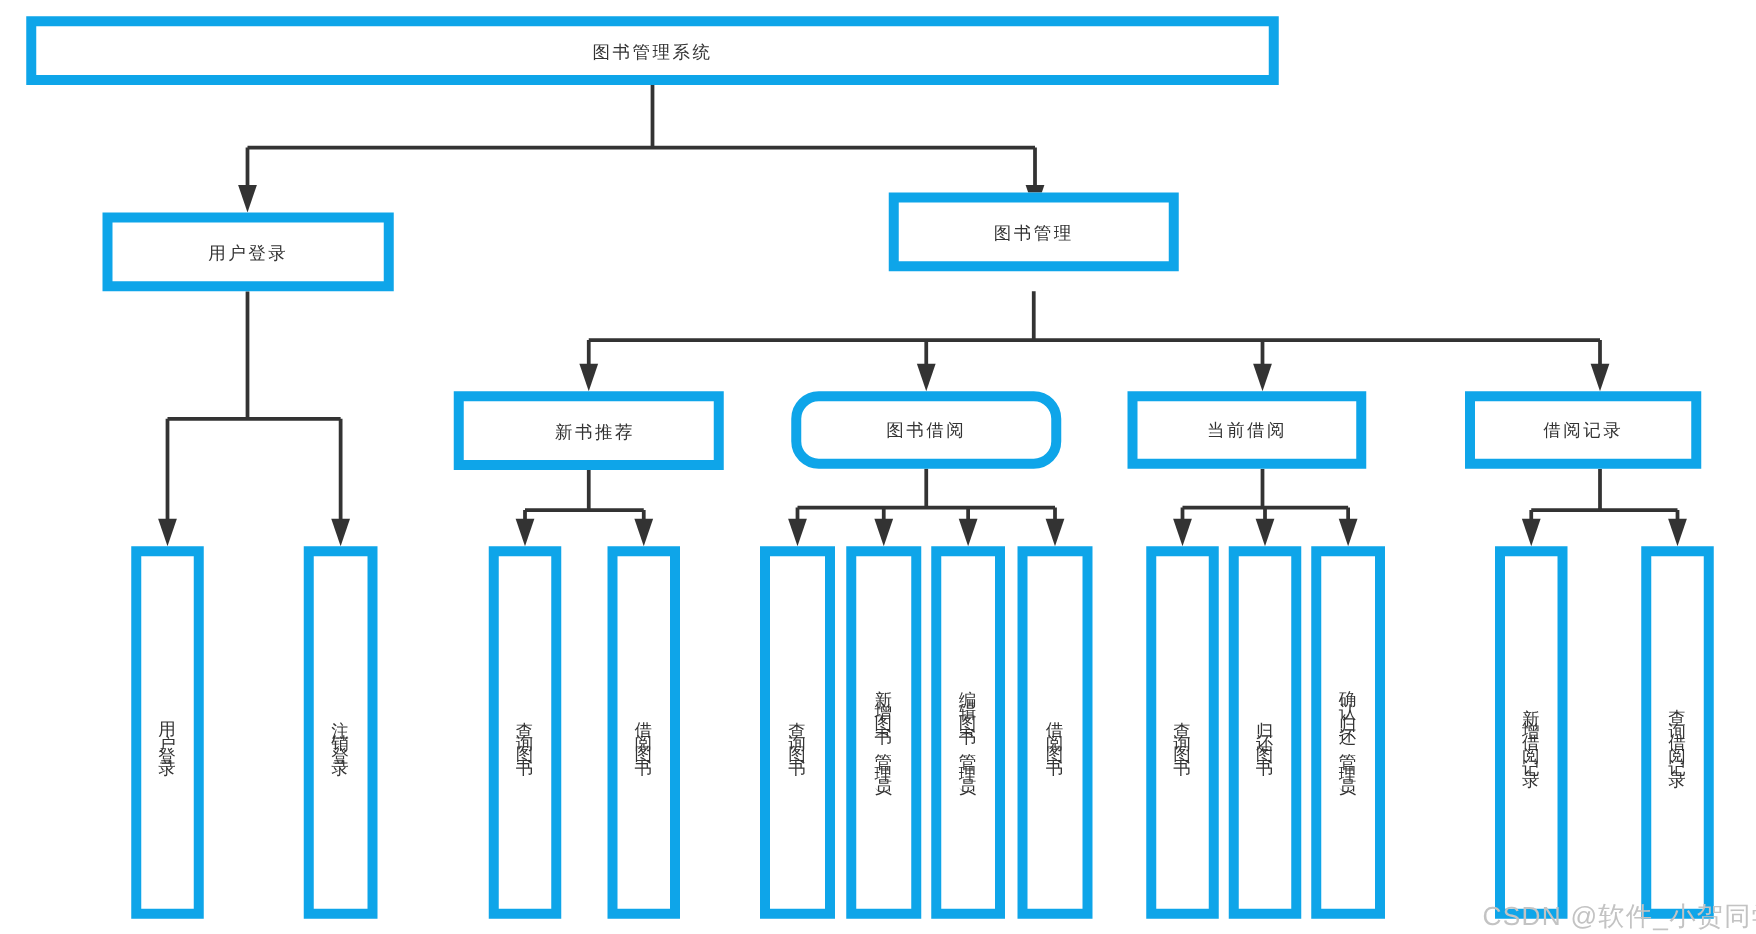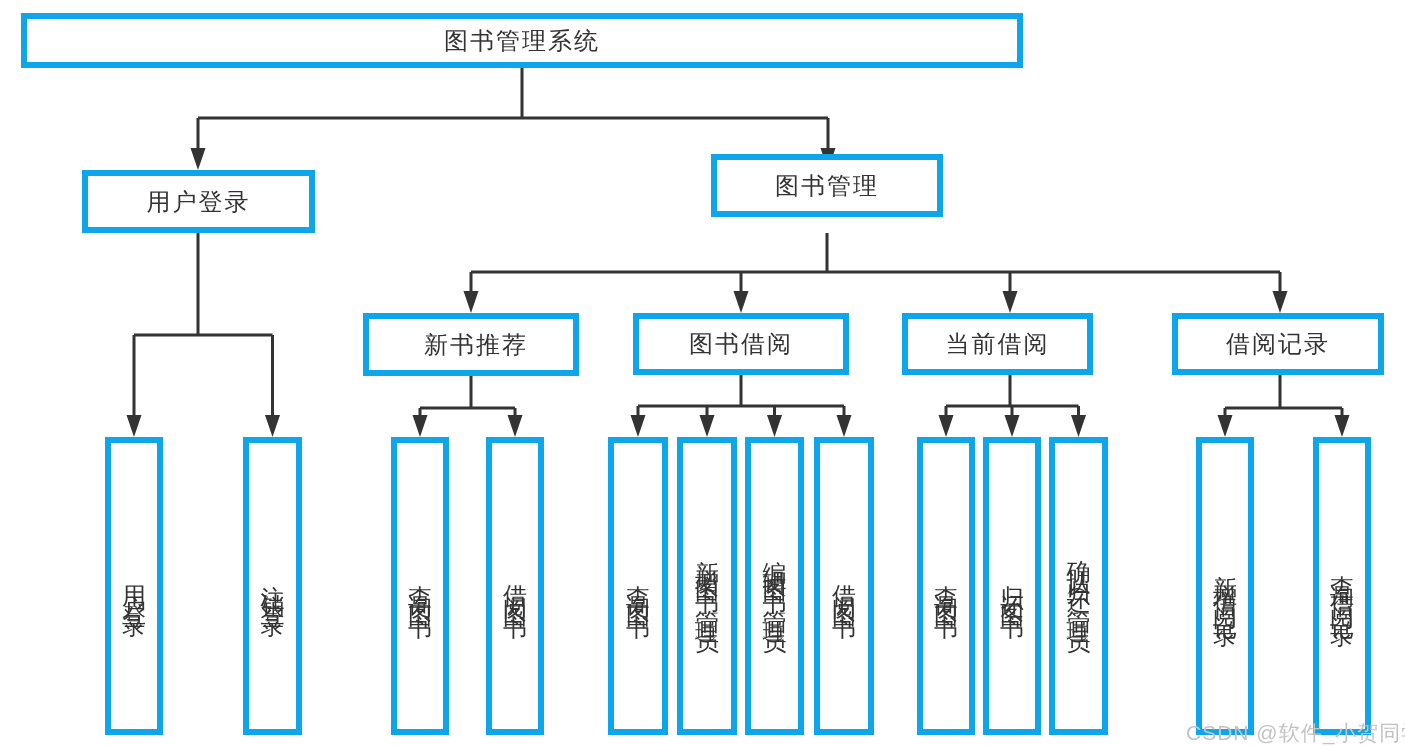--- a/index.html
+++ b/index.html
@@ -13,26 +13,26 @@
   }
   #conn{
     position:absolute;
     left:0;top:0;
     width:1405px;height:747px;
   }
   .node{
     position:absolute;
     box-sizing:border-box;
     background:#ffffff;
-    border:6px solid #0ea5e9;
+    border:8px solid #0ea5e9;
     color:#333333;
     display:flex;
     align-items:center;
     justify-content:center;
-    font-size:24px;
+    font-size:14px;
     letter-spacing:2px;
     line-height:1;
     z-index:2;
   }
   .leaf .vtext{
     writing-mode:vertical-rl;
     text-orientation:mixed;
     letter-spacing:10px;
     line-height:1;
     white-space:nowrap;
@@ -75,23 +75,23 @@
       <polygon points="1217.5,415 1232.5,415 1225,437" fill="#333333"></polygon>
       <polygon points="1334.5,415 1349.5,415 1342,437" fill="#333333"></polygon>
     </svg>
 
   <div class="node" style="left:21px;top:13px;width:1002px;height:55px;">图书管理系统</div>
 
   <div class="node" style="left:82px;top:170px;width:233px;height:63px;">用户登录</div>
   <div class="node" style="left:711px;top:154px;width:232px;height:63px;">图书管理</div>
 
   <div class="node" style="left:363px;top:313px;width:216px;height:63px;padding-left:10px;">新书推荐</div>
-  <div class="node" style="left:633px;top:313px;width:216px;height:62px;">图书借阅</div>
+  <div class="node" style="left:633px;top:313px;width:216px;height:62px;border-radius:22px;">图书借阅</div>
   <div class="node" style="left:902px;top:313px;width:191px;height:62px;">当前借阅</div>
-  <div class="node" style="left:1172px;top:313px;width:212px;height:62px;">借阅记录</div>
+  <div class="node" style="left:1172px;top:313px;width:189px;height:62px;">借阅记录</div>
 
   <div class="node leaf" style="left:105px;top:437px;width:58px;height:298px;">
     <span class="vtext">用户登录</span>
   </div>
   <div class="node leaf" style="left:243px;top:437px;width:59px;height:298px;">
     <span class="vtext">注销登录</span>
   </div>
 
   <div class="node leaf" style="left:391px;top:437px;width:58px;height:298px;">
     <span class="vtext">查询图书</span>

